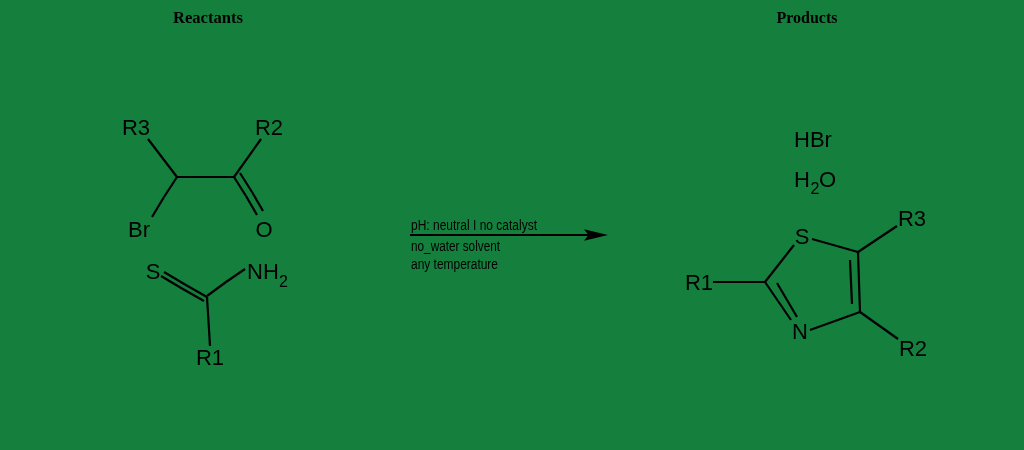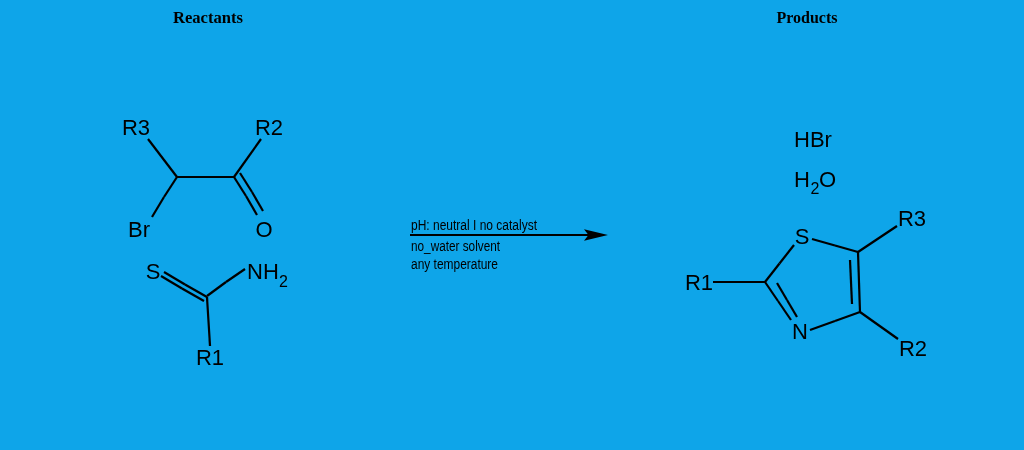--- a/index.html
+++ b/index.html
@@ -1,16 +1,16 @@
 <!DOCTYPE html>
 <html><head>
 <meta charset="utf-8">
 <style>
   html,body{margin:0;padding:0;background:#ffffff;}
-  .canvas{position:relative;width:1024px;height:450px;background:#0ea5e9;overflow:hidden;}
+  .canvas{position:relative;width:1024px;height:450px;background:#15803d;overflow:hidden;}
   svg{display:block;}
   text{fill:#000000;}
   .header{font-family:"Liberation Serif", serif;font-weight:bold;font-size:16px;text-anchor:middle;}
   .atom{font-family:"Liberation Sans", sans-serif;font-size:22px;text-anchor:middle;}
   .atom-start{font-family:"Liberation Sans", sans-serif;font-size:22px;text-anchor:start;}
   .sub{font-family:"Liberation Sans", sans-serif;font-size:16px;text-anchor:start;}
   .cond{font-family:"Liberation Sans", sans-serif;font-size:14px;text-anchor:start;}
   line{stroke:#000000;stroke-width:2.2;stroke-linecap:butt;}
 </style>
 </head>

